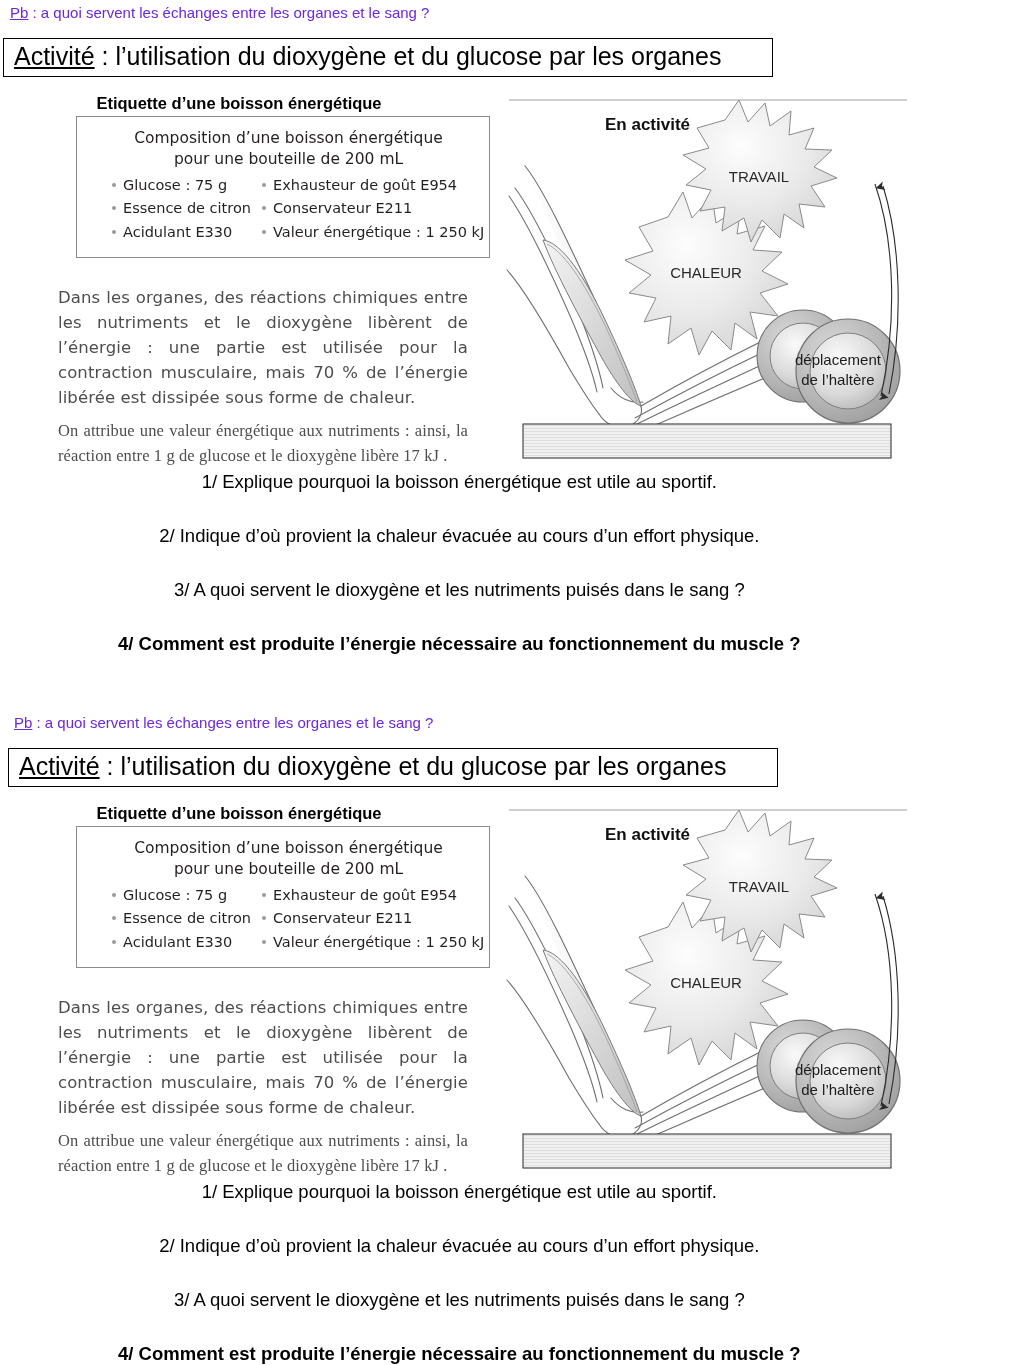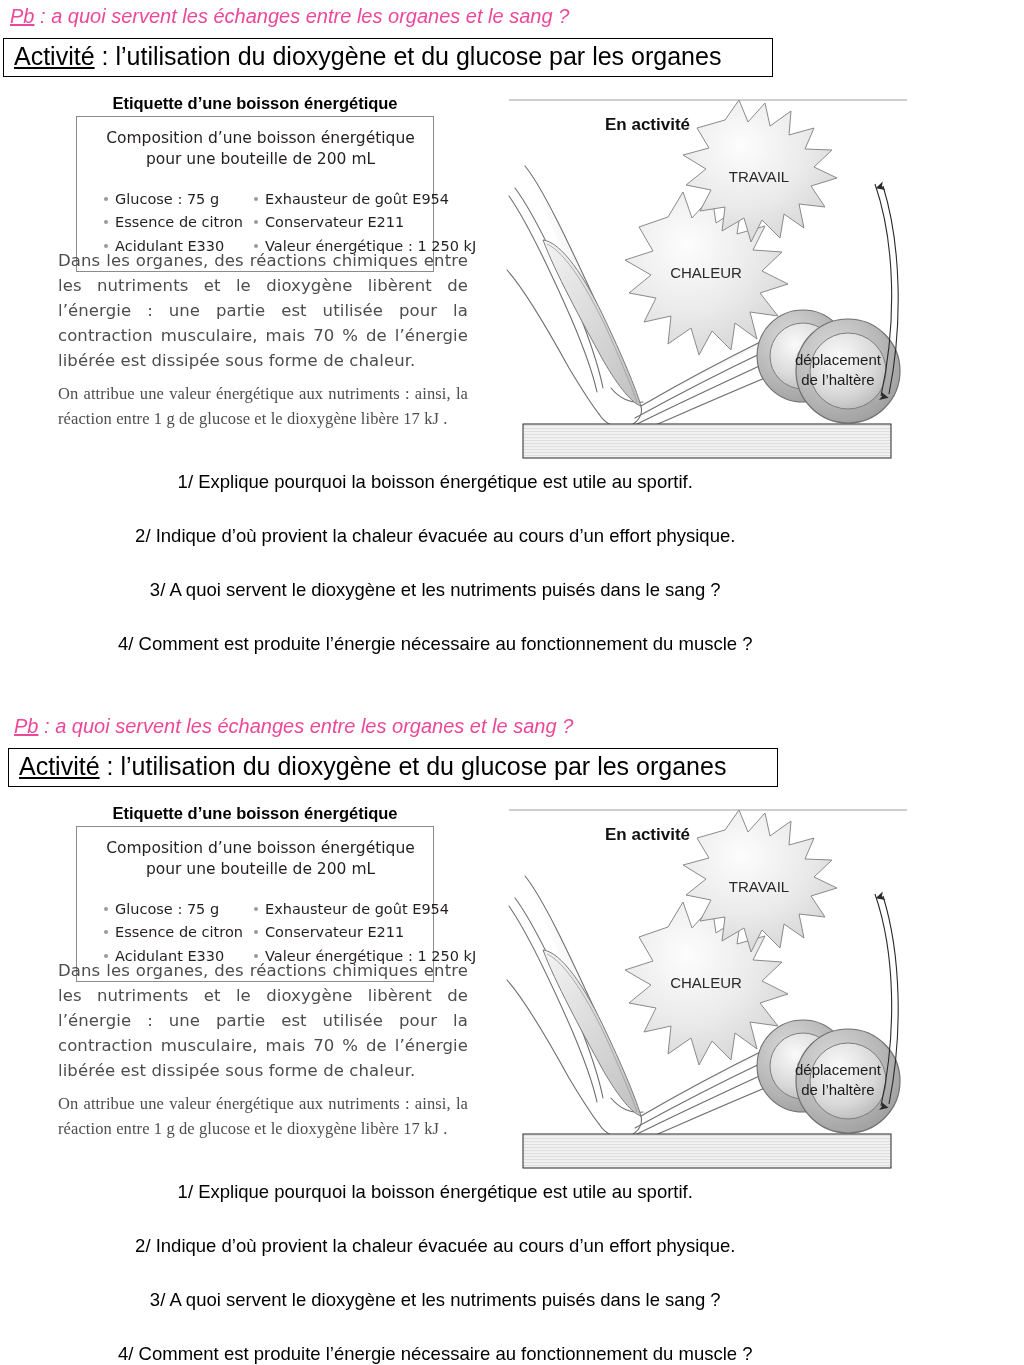--- a/index.html
+++ b/index.html
@@ -17,25 +17,24 @@
     overflow: hidden;
   }
 
   .page { position: relative; width: 1024px; }
 
   
   .section { position: relative; }
 
   .pb-line {
     font-family: "Liberation Sans", sans-serif;
-    font-size: 20px;
+    font-size: 15px;
     line-height: 1.2;
-    color: #ec4899;
+    color: #6d28d9;
     white-space: nowrap;
-    font-style: italic;
   }
   .pb-label { text-decoration: underline; }
 
   .activite-box {
     border: 1.6px solid #000;
     display: inline-block;
     padding: 3px 21px 5px 10px;
     box-sizing: border-box;
   }
   .activite-text {
@@ -61,21 +60,22 @@
   }
   .compo-head {
     text-align: center;
     font-size: 15.5px;
     line-height: 1.35;
     color: #231f20;
     font-family: "DejaVu Sans", sans-serif;
   }
   .compo-cols {
     display: flex;
-    margin-top: 18px;
+    margin-top: 4px;
+    justify-content: flex-end;
   }
   .compo-col { flex: 0 0 auto; }
   .compo-col.left  { width: 150px; }
   .compo-col.right { width: 215px; }
   .compo-item {
     font-size: 14.5px;
     line-height: 1.62;
     color: #231f20;
     font-family: "DejaVu Sans", sans-serif;
     position: relative;
@@ -93,37 +93,38 @@
   }
 
   
   .scan-para {
     font-family: "DejaVu Sans", sans-serif;
     color: #4d4d4d;
     font-size: 16.5px;
     line-height: 1.52;
     letter-spacing: 0.1px;
     text-align: justify;
+    margin-top: 37px;
   }
   .scan-para p { margin: 0 0 8px 0; }
   .scan-para p:last-child { margin-bottom: 0; font-family: Liberation Serif, serif; }
 
   
   .figure-wrap { position: relative; }
   .figure-wrap svg { display: block; }
 
   
   .questions { }
   .question {
     font-size: 18.5px;
     line-height: 1.25;
     white-space: nowrap;
     margin-bottom: 31px;
   }
-  .question:last-child { margin-bottom: 0; }
+  .question:last-child { margin-bottom: 0; font-weight: bold; }
 </style>
 </head>
 <body>
 
 <div class="page">
 
 <div class="section repeat-0" style="top: 0px;">
 
     <div class="pb-line"><span class="pb-label">Pb</span><span> : a quoi servent les échanges entre les organes et le sang ?</span></div>
 
@@ -425,22 +426,22 @@
       <div class="question">4/ Comment est produite l’énergie nécessaire au fonctionnement du muscle ?</div>
     </div>
   </div>
   </div>
 
 <style>
   
   .section { position: absolute; left: 0; top: 0; width: 1024px; }
   .section .pb-line       { position: absolute; left: 10px;  top: 4px; }
   .section .activite-box  { position: absolute; left: 3px;   top: 38px; width: 770px; }
-  .section .etiquette-title { position: absolute; left: 70px; top: 94px; width: 370px; }
-  .section .compo-card    { position: absolute; left: 76px;  top: 116px; width: 358px; padding-left: 25px; }
+  .section .etiquette-title { position: absolute; left: 54px; top: 94px; width: 370px; }
+  .section .compo-card    { position: absolute; left: 76px;  top: 116px; width: 414px; padding-left: 25px; }
   .section .scan-para     { position: absolute; left: 58px;  top: 248px; width: 410px; }
   .section .figure-wrap   { position: absolute; left: 503px; top: 92px; width: 410px; height: 375px; }
   .section .fig-caption   { position: absolute; left: 292px; top: 258px;
                             font-family: "Liberation Sans", sans-serif;
                             font-size: 15px; line-height: 1.3; color: #1c1c1c; text-align: center; }
   .section .questions     { position: absolute; left: 118px; top: 470px; text-align: center; }
 
   
   .section.repeat-1 .pb-line      { left: 14px; }
   .section.repeat-1 .activite-box { left: 8px; }

